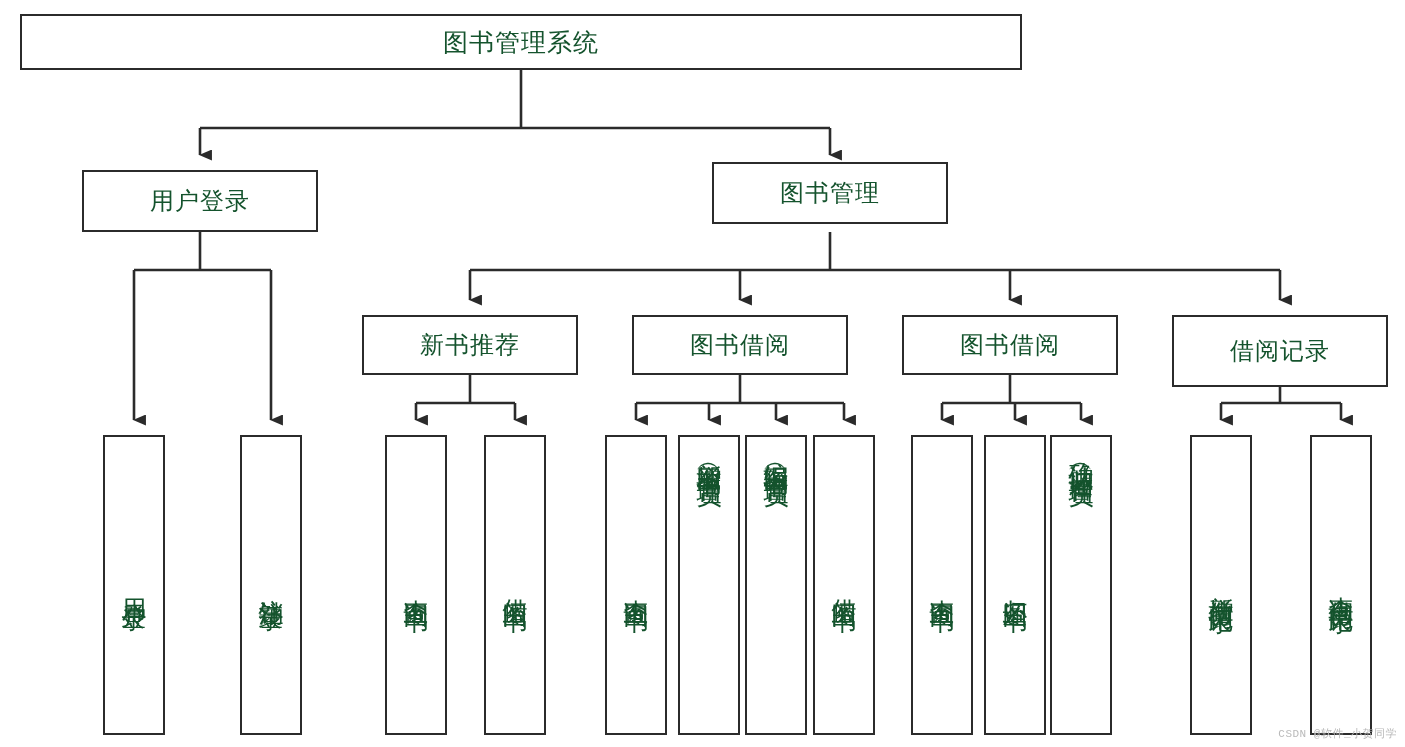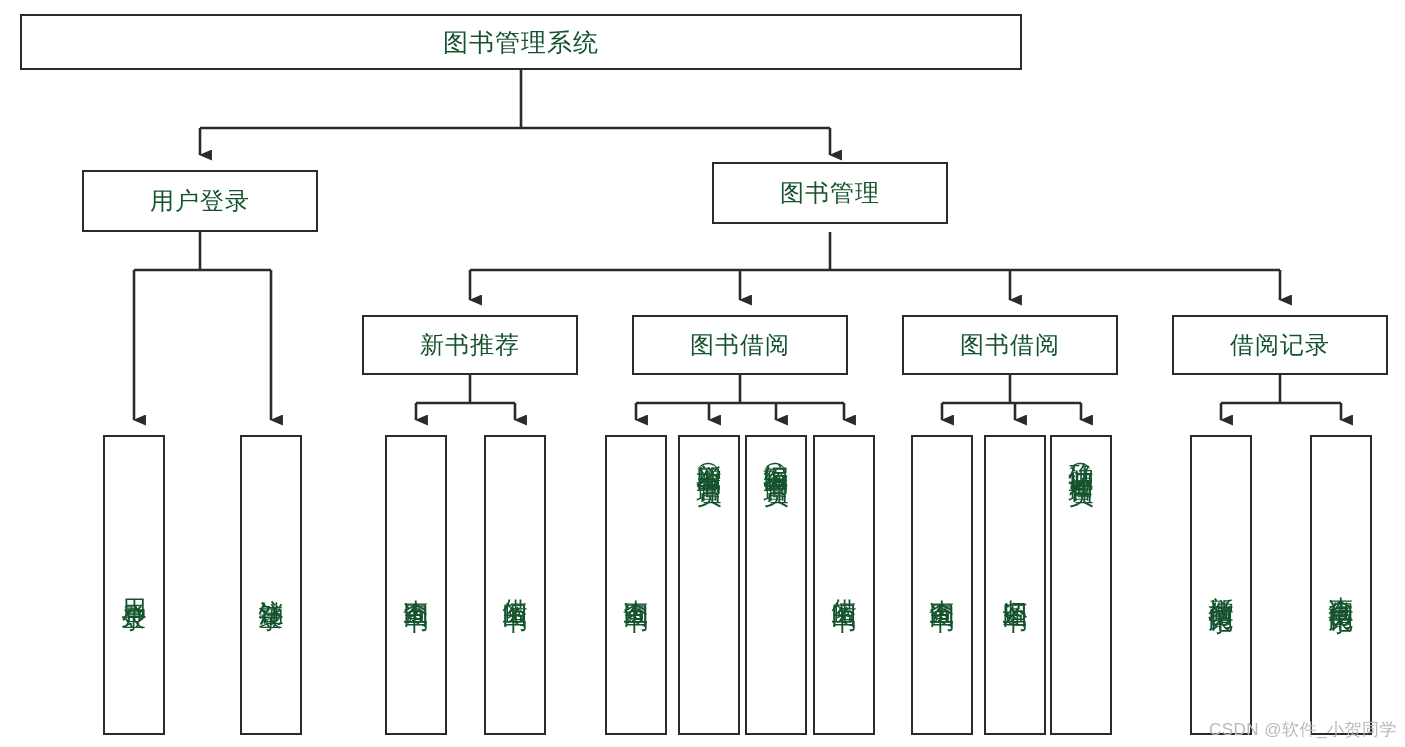--- a/index.html
+++ b/index.html
@@ -62,24 +62,25 @@
     line-height: 1;
   }
   .node-v.center-v {
     align-items: center;
     padding-top: 0;
   }
   .watermark {
     position: absolute;
     right: 8px;
     bottom: 6px;
-    font-size: 17px;
+    font-size: 11px;
     color: #b9b9b9;
     letter-spacing: 0.5px;
     white-space: nowrap;
+    font-family: Liberation Mono, monospace;
   }
 </style>
 </head>
 <body>
 
 <div id="canvas">
 
   <svg class="connectors" viewBox="0 0 1405 747" xmlns="http://www.w3.org/2000/svg">
     <defs>
       <marker id="arrow" viewBox="0 0 12 14" refX="6" refY="13" markerWidth="11" markerHeight="13" orient="auto-start-reverse" markerUnits="userSpaceOnUse">
@@ -145,21 +146,21 @@
 
   <div class="node node-h" style="left:362px; top:315px; width:216px; height:60px;">
     <span class="label">新书推荐</span>
   </div>
   <div class="node node-h" style="left:632px; top:315px; width:216px; height:60px;">
     <span class="label">图书借阅</span>
   </div>
   <div class="node node-h" style="left:902px; top:315px; width:216px; height:60px;">
     <span class="label">图书借阅</span>
   </div>
-  <div class="node node-h" style="left:1172px; top:315px; width:216px; height:60px;">
+  <div class="node node-h" style="left:1172px; top:315px; width:216px; height:72px;">
     <span class="label">借阅记录</span>
   </div>
 
   <div class="node node-v center-v" style="left:103px; top:435px; width:62px; height:300px;">
     <span class="label">用户登录</span>
   </div>
   <div class="node node-v center-v" style="left:240px; top:435px; width:62px; height:300px;">
     <span class="label">注销登录</span>
   </div>
 

